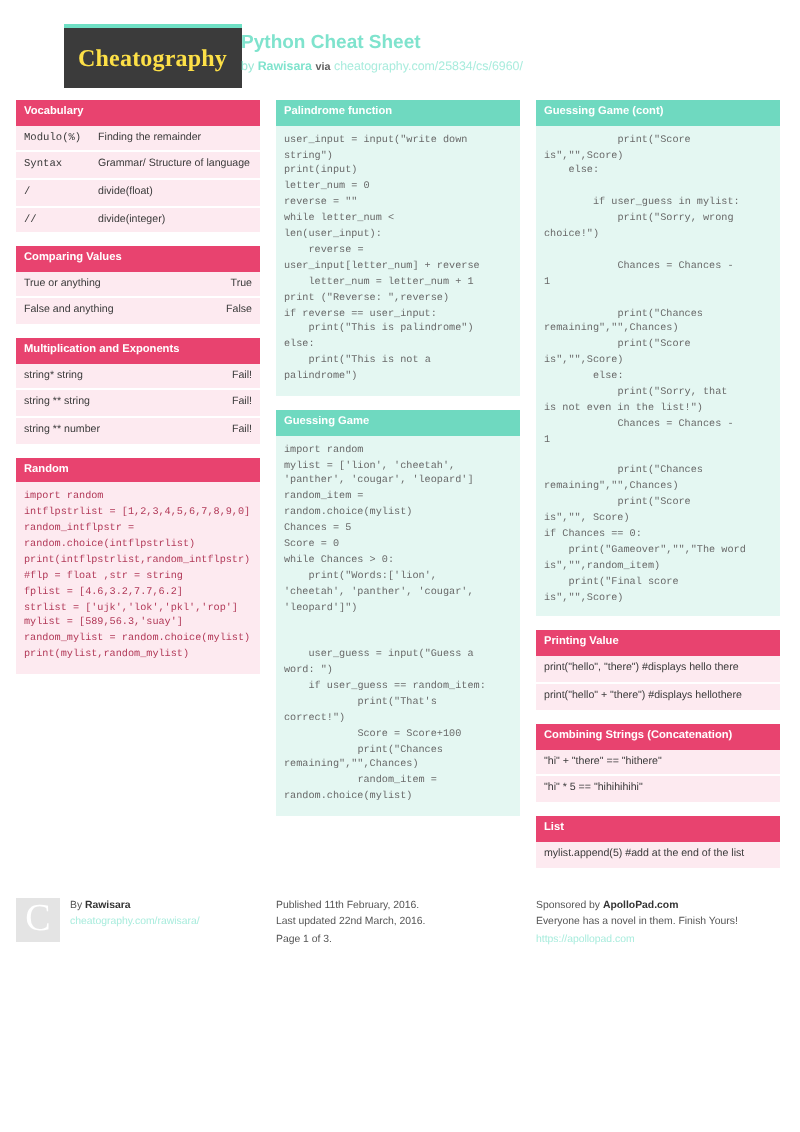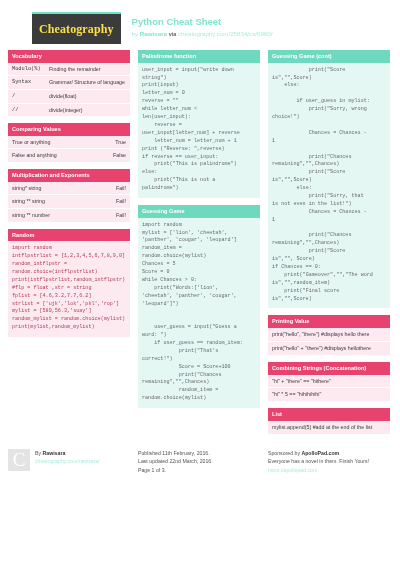--- a/index.html
+++ b/index.html
@@ -29,21 +29,20 @@
     font-family: "Liberation Serif", serif;
     font-size: 12px;
     font-weight: bold;
     padding: 9px 7px 9px 7px;
     letter-spacing: 0.1px;
     line-height: 1;
     white-space: nowrap;
     margin-left: 24px;
   }
   .title-wrap {
-    margin-left: 11px;
     padding-top: 4px;
   }
   .sheet-title {
     color: #7fe3cd;
     font-size: 9.5px;
     font-weight: bold;
     line-height: 1.25;
   }
   .sheet-byline {
     font-size: 6.2px;

